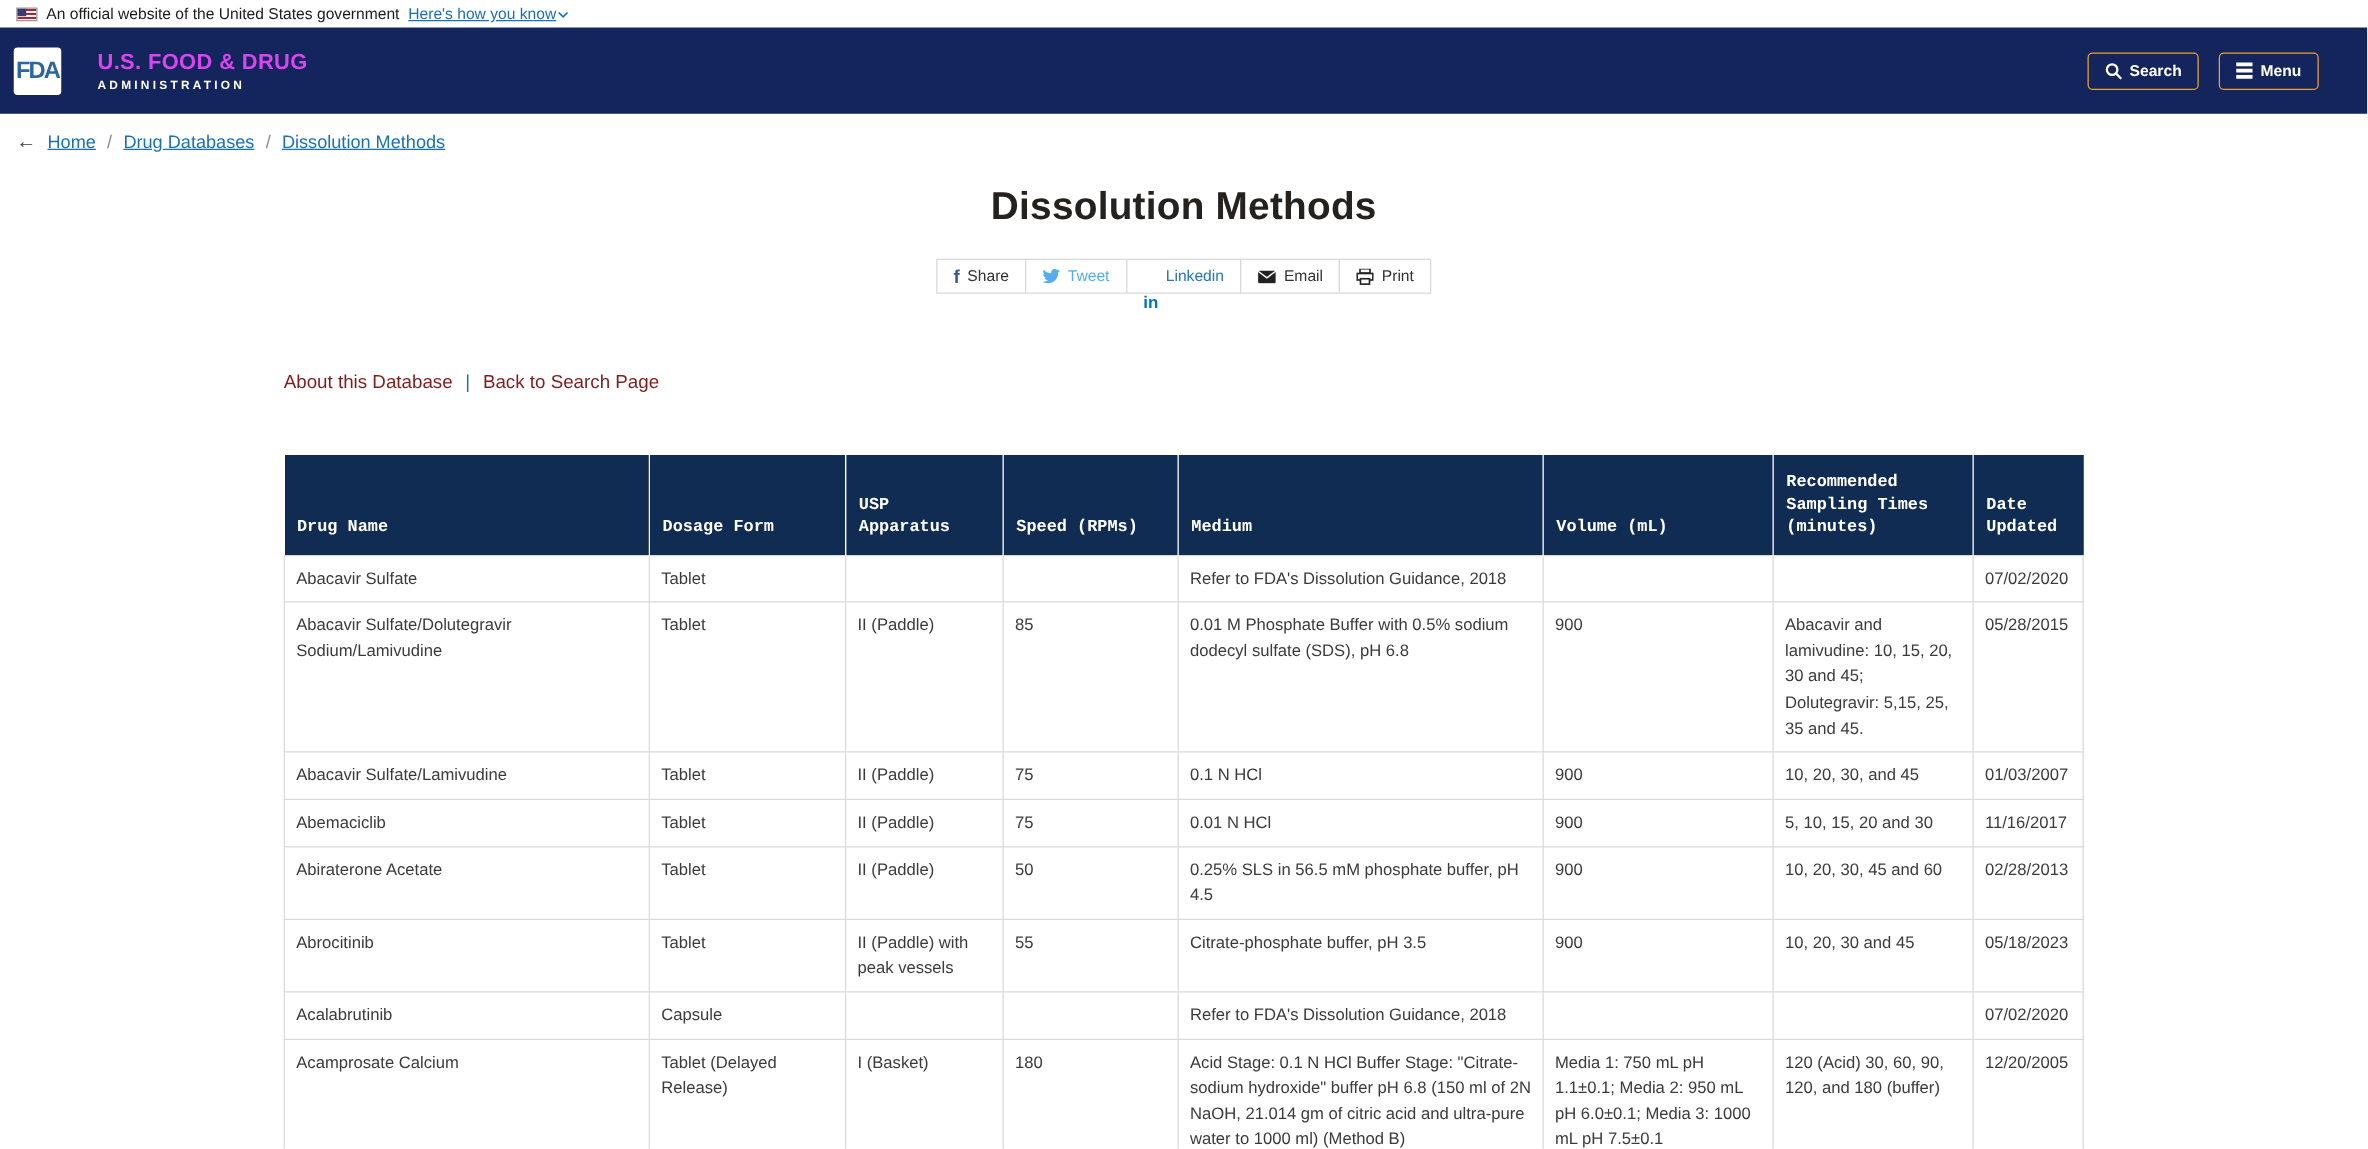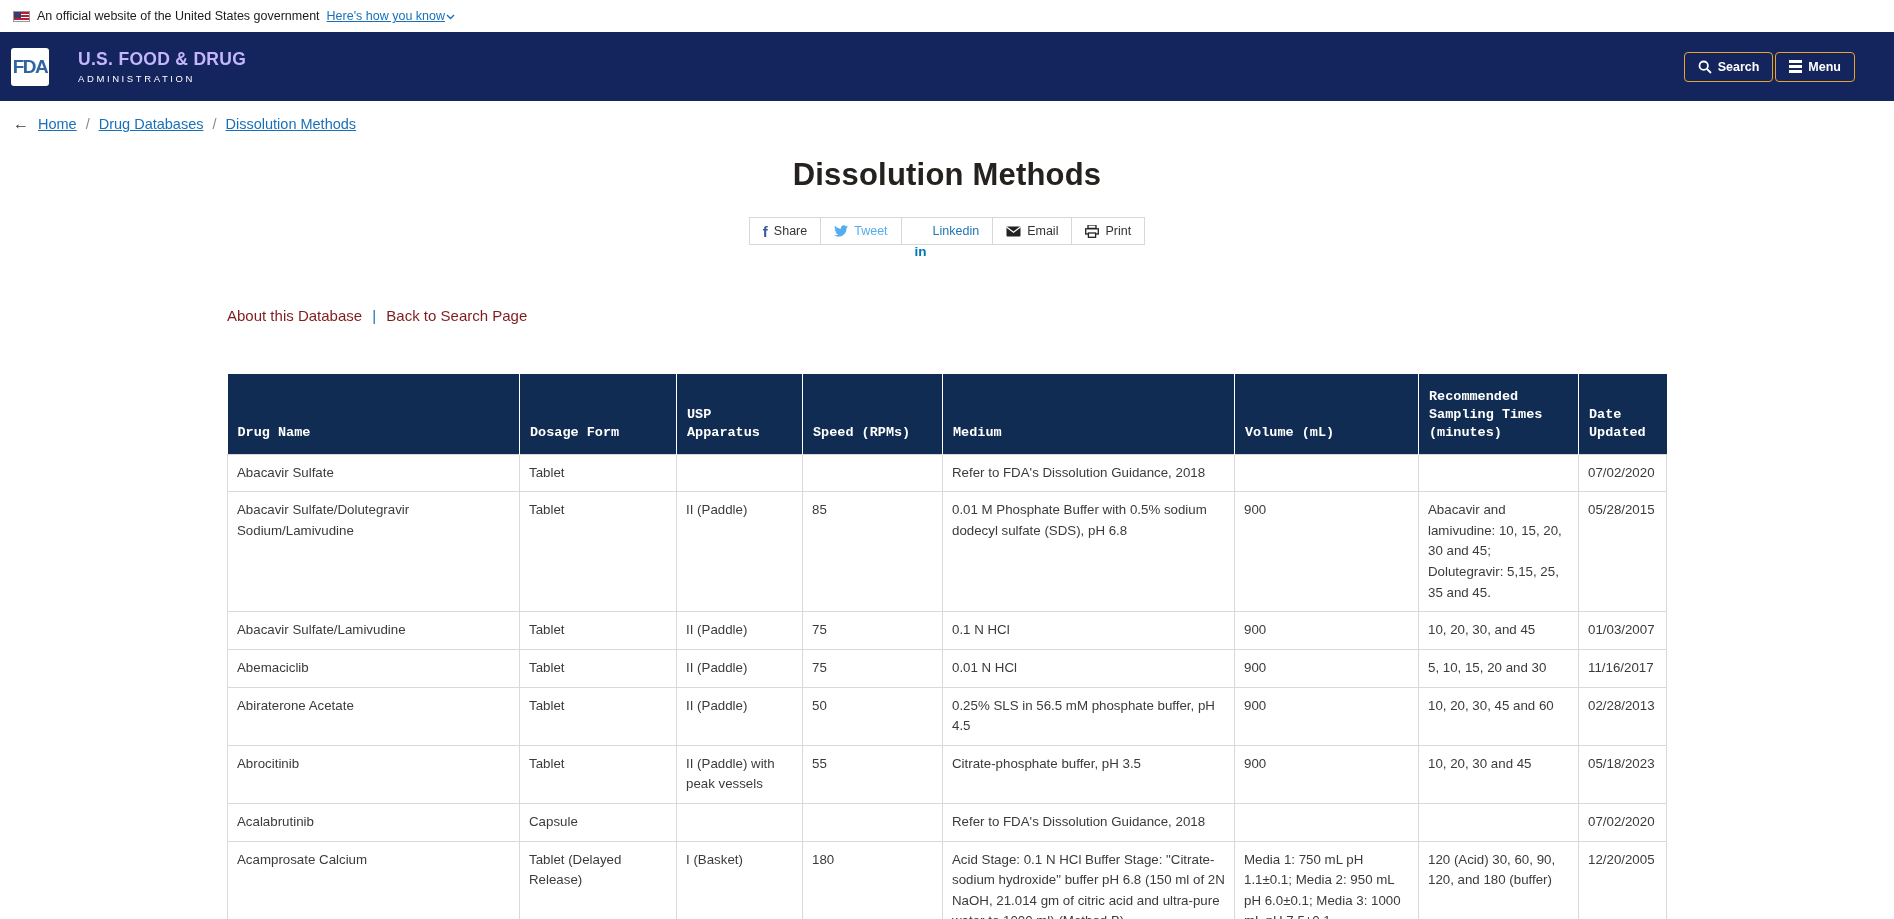--- a/index.html
+++ b/index.html
@@ -3,42 +3,42 @@
 <meta charset="utf-8">
 <style>
   * { margin:0; padding:0; box-sizing:border-box; }
   html,body { background:#fff; }
   .page {
     position:relative; width:1894px; height:919px; overflow:hidden;
     font-family:"Liberation Sans", sans-serif; background:#fff; color:#3b3b3b;
   }
   
   .gov-banner {
-    height:32px; background:#fff; display:flex; align-items:center;
+    height:22px; background:#fff; display:flex; align-items:center;
     padding-left:13px; font-size:12.5px; color:#1b1b1b; gap:7px;border-radius:10px;
   }
   .flag { width:17px; height:11px; display:inline-block; position:relative;
     background:repeating-linear-gradient(#b22234 0 1.6px,#fff 1.6px 3.2px); border:0.5px solid #999; }
   .flag .canton { position:absolute; left:0; top:0; width:7px; height:6px; background:#3c3b6e; }
   .banner-link { color:#1a70b8; text-decoration:underline; display:inline-flex; align-items:center; gap:1px; cursor:pointer; }
   .banner-link svg { margin-top:1px; }
   
   .main-header {
     height:69px; background:#14245c; display:flex; align-items:center;
     padding:0 39px 0 11px; justify-content:space-between;
   }
   .brand { display:flex; align-items:center; gap:29px; cursor:pointer; }
   .logo-box {
     width:38px; height:38px; background:#fff; border-radius:3px; color:#2f66a0;
     font-weight:bold; font-size:19px; display:flex; align-items:center; justify-content:center;
     letter-spacing:-1.5px; font-family:"Liberation Sans", sans-serif;
   }
-  .brand-line1 { color:#c4b5fd; font-size:17.5px; font-weight:bold; letter-spacing:0.3px; }
-  .brand-line2 { color:#fff; font-size:9.5px; font-weight:normal; letter-spacing:2.6px; margin-top:3px; }
-  .header-actions { display:flex; gap:2px; }
+  .brand-line1 { color:#d946ef; font-size:17.5px; font-weight:bold; letter-spacing:0.3px; }
+  .brand-line2 { color:#fff; font-size:9.5px; font-weight:bold; letter-spacing:2.6px; margin-top:3px; }
+  .header-actions { display:flex; gap:16px; }
   .hdr-btn {
     background:transparent; border:1.5px solid #eaa32e; border-radius:4px; color:#fff;
     font-size:12.5px; font-weight:bold; height:30px; padding:0 13px; display:inline-flex;
     align-items:center; gap:6px; cursor:pointer; font-family:"Liberation Sans", sans-serif;
   }
   .hamburger { display:inline-flex; flex-direction:column; gap:2.5px; }
   .hamburger i { width:13px; height:2.5px; background:#fff; display:block; }
   
   .breadcrumb { margin:14px 0 0 13px; font-size:14.5px; display:flex; align-items:center; gap:9px; }
   .bc-arrow { color:#3b3b3b; font-size:16px; }

